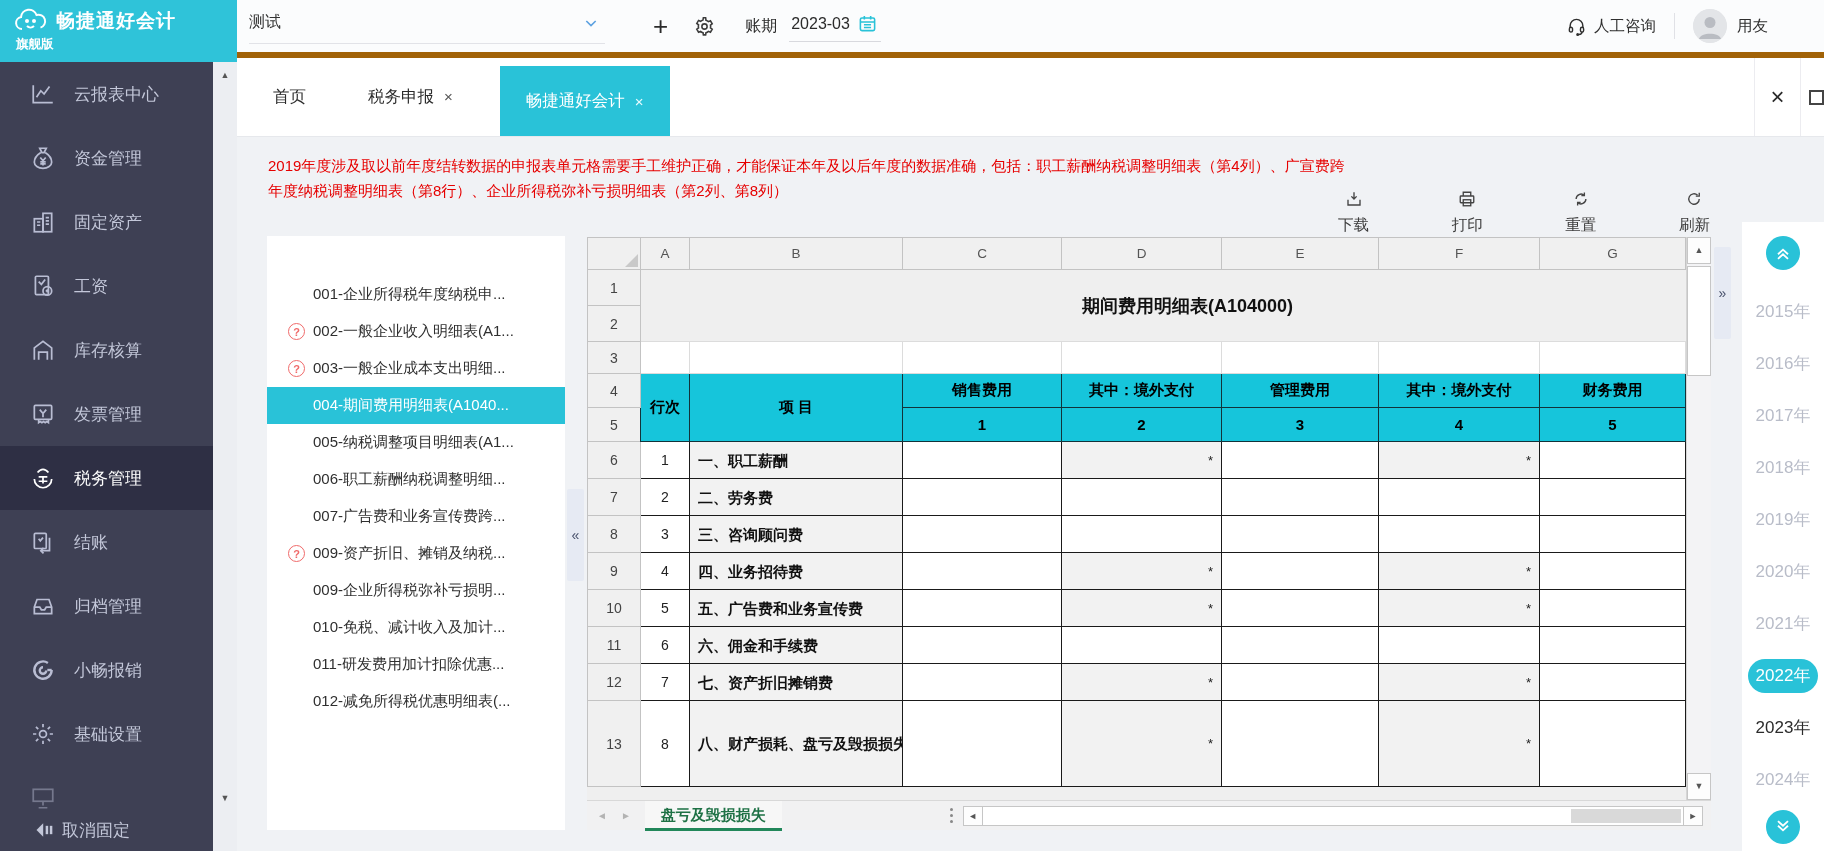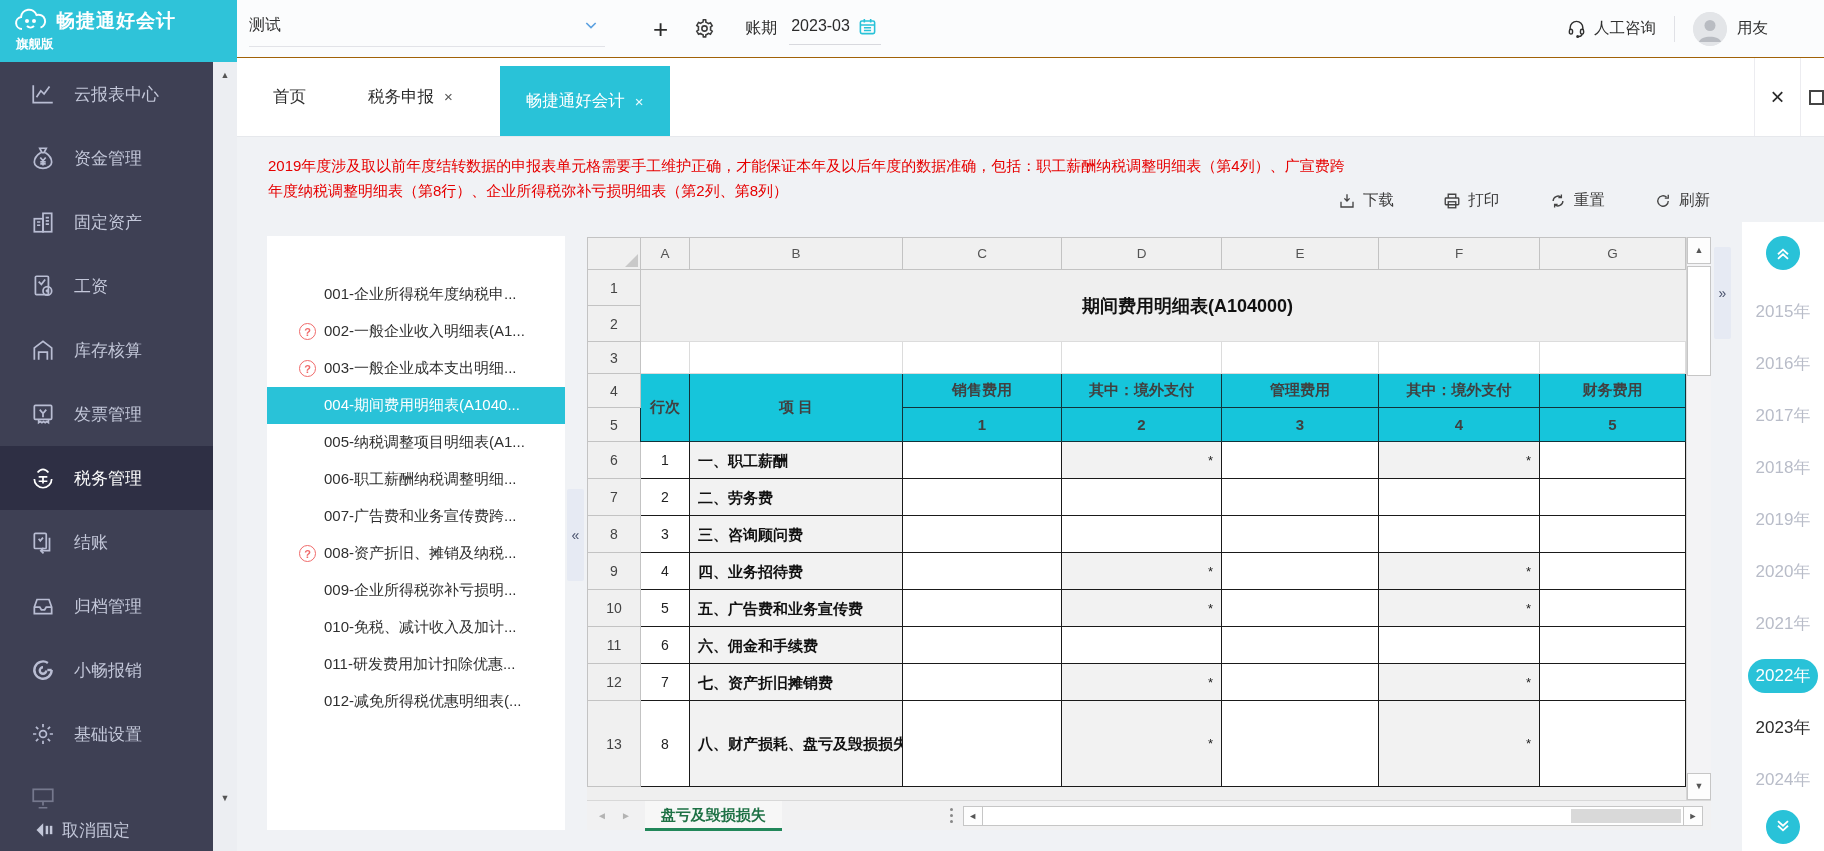--- a/index.html
+++ b/index.html
@@ -29,21 +29,21 @@
   .side-scrollbar .sb-up,.side-scrollbar .sb-down{position:absolute;left:0;width:100%;text-align:center;
       font-size:9px;color:#555;}
   .side-scrollbar .sb-up{top:8px;}
   .side-scrollbar .sb-down{bottom:48px;}
   .pin-row{position:absolute;bottom:0;left:0;width:213px;height:42px;background:var(--sidebar-bg);
            display:flex;align-items:center;gap:8px;padding-left:34px;color:#c3c7d9;font-size:17px;cursor:pointer;}
   .pin-row svg{width:20px;height:20px;}
 
   
   .topbar{position:absolute;left:237px;top:0;right:0;height:58px;background:#fbfcfd;
-          border-bottom:1px solid #a16207;display:flex;align-items:center;}
+          border-bottom:6px solid #a16207;display:flex;align-items:center;}
   .account-select{margin-left:12px;width:356px;display:flex;align-items:center;justify-content:space-between;
           border-bottom:1px solid #e2e3e8;padding:4px 6px 10px 0;font-size:16px;color:#333;cursor:pointer;}
   .account-select svg{width:16px;height:16px;color:#5ba0e0;}
   .icon-btn{background:none;border:none;cursor:pointer;color:#333;display:flex;align-items:center;}
   .plus-btn{margin-left:48px;font-size:26px;font-weight:300;line-height:1;color:#2b2b2b;}
   .gear-btn{margin-left:26px;}
   .gear-btn svg{width:21px;height:21px;color:#3c3c3c;}
   .period-label{margin-left:30px;font-size:16px;color:#2b2b2b;}
   .period-value{margin-left:12px;display:flex;align-items:center;gap:8px;border-bottom:1px solid #d8d9de;
           padding:4px 4px 8px 2px;font-size:16px;color:#2b2b2b;cursor:pointer;}
@@ -68,27 +68,27 @@
             font-size:24px;color:#2b2b2b;cursor:pointer;}
   .tb-max{width:24px;height:100%;background:#fff;border:none;border-left:1px solid #ececf0;
           cursor:pointer;overflow:hidden;}
   .tb-max .sq{display:block;width:15px;height:15px;border:2px solid #444;margin-left:8px;}
 
   
   .notice{position:absolute;left:268px;top:153px;width:1080px;font-size:15px;line-height:25px;
           color:var(--warning);}
   .toolbar{position:absolute;top:190px;left:1338px;width:372px;display:flex;justify-content:space-between;}
   .tool-btn{display:flex;align-items:center;gap:7px;background:none;border:none;font-size:15.5px;
-            color:#3b3b3b;cursor:pointer;font-family:inherit;}
+            color:#3b3b3b;cursor:pointer;font-family:inherit;flex-direction:column;}
   .tool-btn svg{width:18px;height:18px;color:#444;}
 
   
   .report-list{position:absolute;left:267px;top:236px;width:298px;height:594px;background:#fff;
                padding-top:40px;overflow:hidden;}
-  .rl-item{height:37px;display:flex;align-items:center;padding-left:32px;font-size:15px;
+  .rl-item{height:37px;display:flex;align-items:center;padding-left:21px;font-size:15px;
            color:#2f2f2f;cursor:pointer;white-space:nowrap;}
   .rl-item .help-slot{width:17px;height:17px;margin-right:8px;flex:none;}
   .rl-item .help-ic{width:17px;height:17px;border:1.5px solid #f06a6a;border-radius:50%;color:#f06a6a;
            font-size:11px;font-weight:bold;display:flex;align-items:center;justify-content:center;}
   .rl-item.active{background:var(--accent);color:#fff;}
 
   .collapse-handle{position:absolute;left:567px;top:489px;width:17px;height:92px;background:#e6eaf3;
        color:#47506b;font-size:14px;display:flex;align-items:center;justify-content:center;
        border-radius:2px;cursor:pointer;}
   .expand-handle{position:absolute;left:1714px;top:247px;width:17px;height:92px;background:#e6eaf3;
@@ -103,21 +103,21 @@
   table.sheet td{overflow:hidden;white-space:nowrap;}
   td.gut,td.letter,td.corner{background:#f0f0f0;border:1px solid #c3c3c3;color:#444;
        text-align:center;font-size:14px;}
   td.letter{font-size:13.5px;color:#555;}
   td.corner{position:relative;}
   td.corner .tri{position:absolute;right:2px;bottom:2px;width:0;height:0;
        border-left:13px solid transparent;border-bottom:13px solid #c9c9c9;}
   td.sheetbg{background:#efefef;border:none;}
   td.title-cell{background:#efefef;border:none;text-align:center;font-size:18px;font-weight:bold;color:#111;}
   td.blank{background:#fff;border:1px solid #dcdcdc;}
-  td.h{background:var(--sheet-head);color:#404040;font-weight:bold;font-size:15px;text-align:center;
+  td.h{background:var(--sheet-head);color:#000000;font-weight:bold;font-size:15px;text-align:center;
        border:1px solid #12333a;}
   td.lineno{background:#fff;border:1px solid #1a1a1a;text-align:center;font-size:14px;color:#222;}
   td.item{background:#f2f2f2;border:1px solid #1a1a1a;font-weight:bold;font-size:15px;color:#111;
        padding:0 27px 0 8px;white-space:normal;line-height:19px;margin-top:36px;}
   td.cell{background:#fff;border:1px solid #1a1a1a;font-size:13px;color:#222;}
   td.cell.star{background:#f2f2f2;text-align:right;padding-right:8px;}
 
   .vscroll{width:26px;height:563px;background:#f3f3f5;border-left:1px solid #d5d5d5;
            display:flex;flex-direction:column;}
   .vs-btn{height:27px;background:#fdfdfd;border:1px solid #c6c6c6;color:#555;font-size:9px;
@@ -440,21 +440,21 @@
         <span>006-职工薪酬纳税调整明细...</span>
       </div>
     <div class="rl-item">
         <span class="help-slot"></span>
         <span>007-广告费和业务宣传费跨...</span>
       </div>
     <div class="rl-item">
         <span class="help-slot">
           <span class="help-ic">?</span>
         </span>
-        <span>008-资产折旧、摊销及纳税...</span>
+        <span>009-资产折旧、摊销及纳税...</span>
       </div>
     <div class="rl-item">
         <span class="help-slot"></span>
         <span>009-企业所得税弥补亏损明...</span>
       </div>
     <div class="rl-item">
         <span class="help-slot"></span>
         <span>010-免税、减计收入及加计...</span>
       </div>
     <div class="rl-item">

